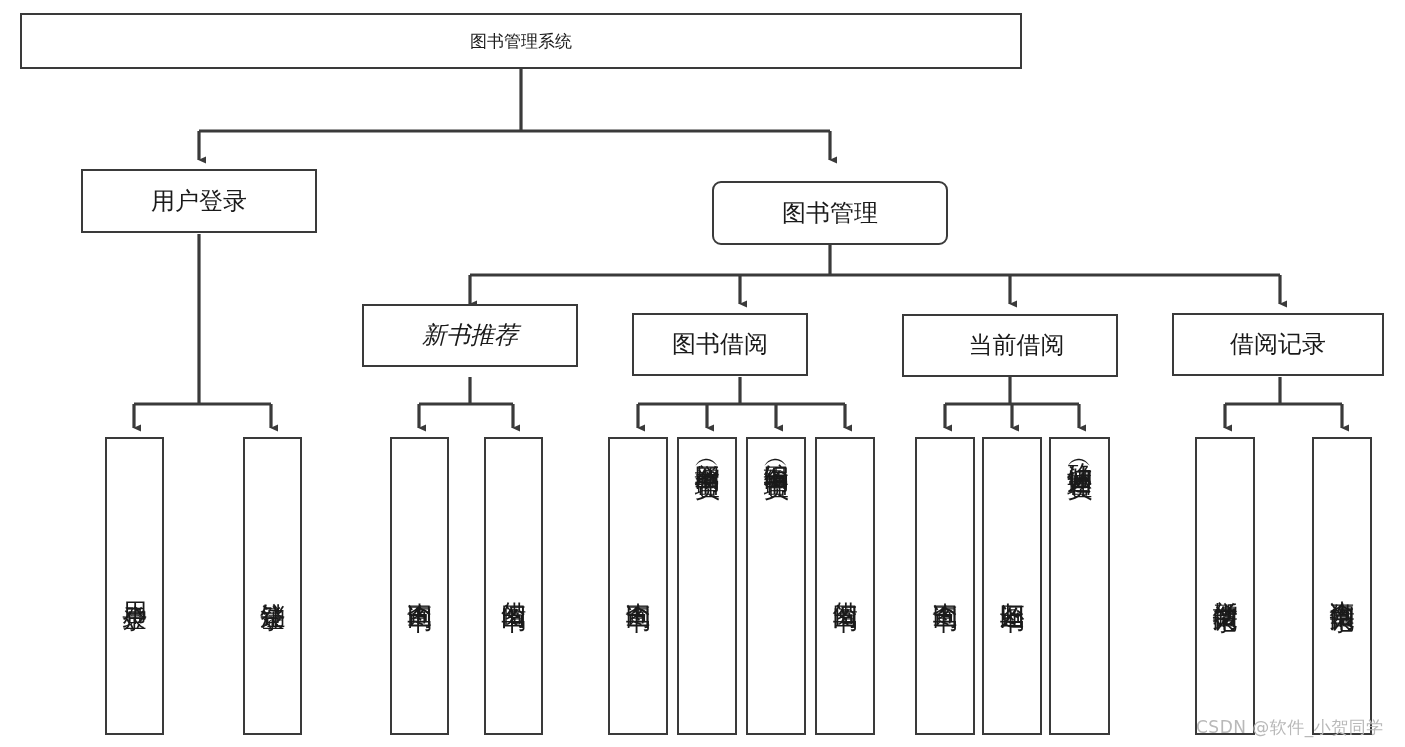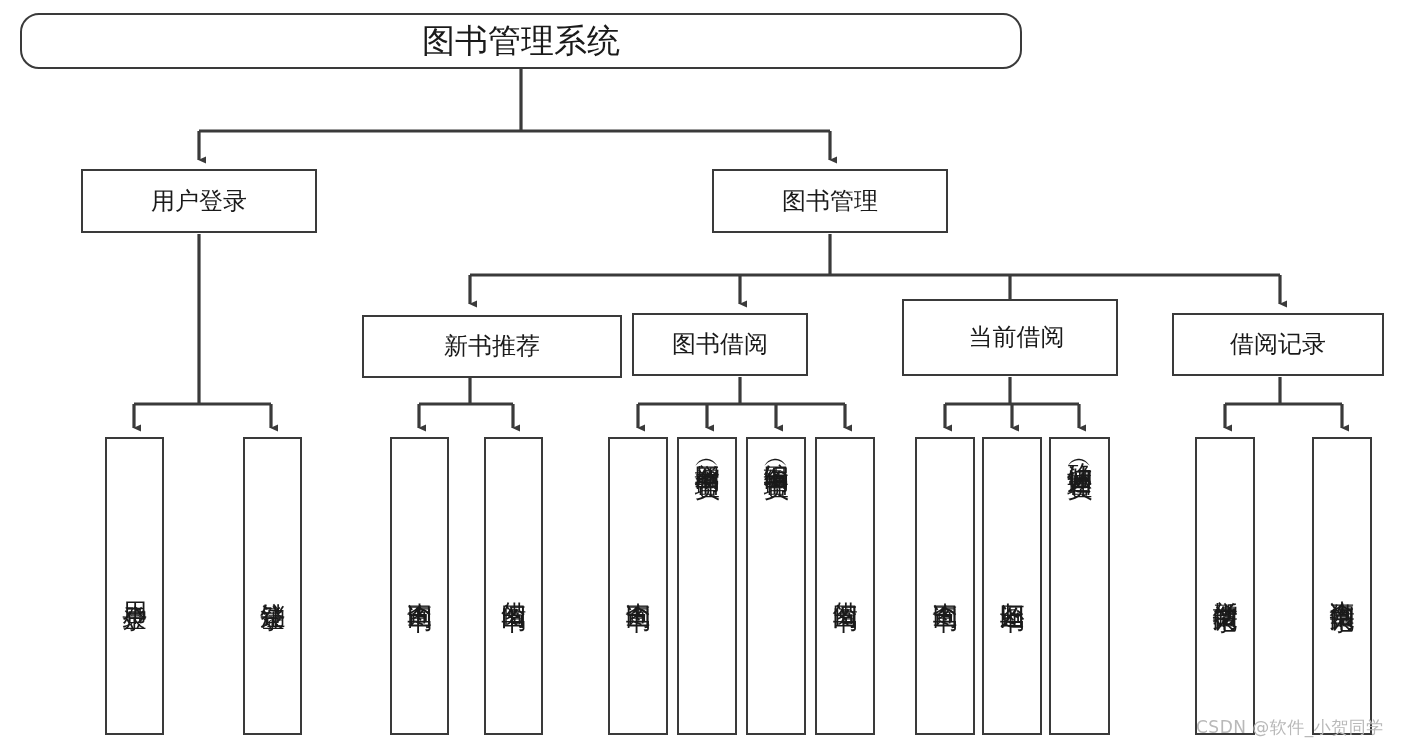--- a/index.html
+++ b/index.html
@@ -29,22 +29,21 @@
     background: #ffffff;
     border: 2px solid #3a3a3a;
     display: flex;
     align-items: center;
     justify-content: center;
     color: #1a1a1a;
     line-height: 1.18;
     z-index: 2;
   }
   .node.root {
-    font-size: 33px;
-    border-radius: 19px;
+    font-size: 17px;
   }
   .node.branch {
     font-size: 24px;
   }
   .node.leaf {
     font-size: 25px;
     align-items: flex-start;
     justify-content: center;
     padding-top: 0;
   }
@@ -136,31 +135,31 @@
     </g>
   </svg>
 
   <div class="node root" style="left:20px; top:13px; width:1002px; height:56px;">
     <span>图书管理系统</span>
   </div>
 
   <div class="node branch" style="left:81px; top:169px; width:236px; height:64px;">
     <span>用户登录</span>
   </div>
-  <div class="node branch" style="left:712px; top:169px; width:236px; height:64px;">
+  <div class="node branch" style="left:712px; top:181px; width:236px; height:64px;border-radius:9px;">
     <span>图书管理</span>
   </div>
 
-  <div class="node branch" style="left:362px; top:315px; width:260px; height:63px;">
+  <div class="node branch" style="left:362px; top:304px; width:216px; height:63px;font-style:italic;">
     <span>新书推荐</span>
   </div>
   <div class="node branch" style="left:632px; top:313px; width:176px; height:63px;">
     <span>图书借阅</span>
   </div>
-  <div class="node branch" style="left:902px; top:299px; width:216px; height:77px;padding-left:13px;">
+  <div class="node branch" style="left:902px; top:314px; width:216px; height:63px;padding-left:13px;">
     <span>当前借阅</span>
   </div>
   <div class="node branch" style="left:1172px; top:313px; width:212px; height:63px;">
     <span>借阅记录</span>
   </div>
 
   <div class="node leaf align-mid" style="left:105px; top:437px; width:59px; height:298px;">
     <div class="leaf-inner">
       <span class="vtext">用户登录</span>
     </div>

